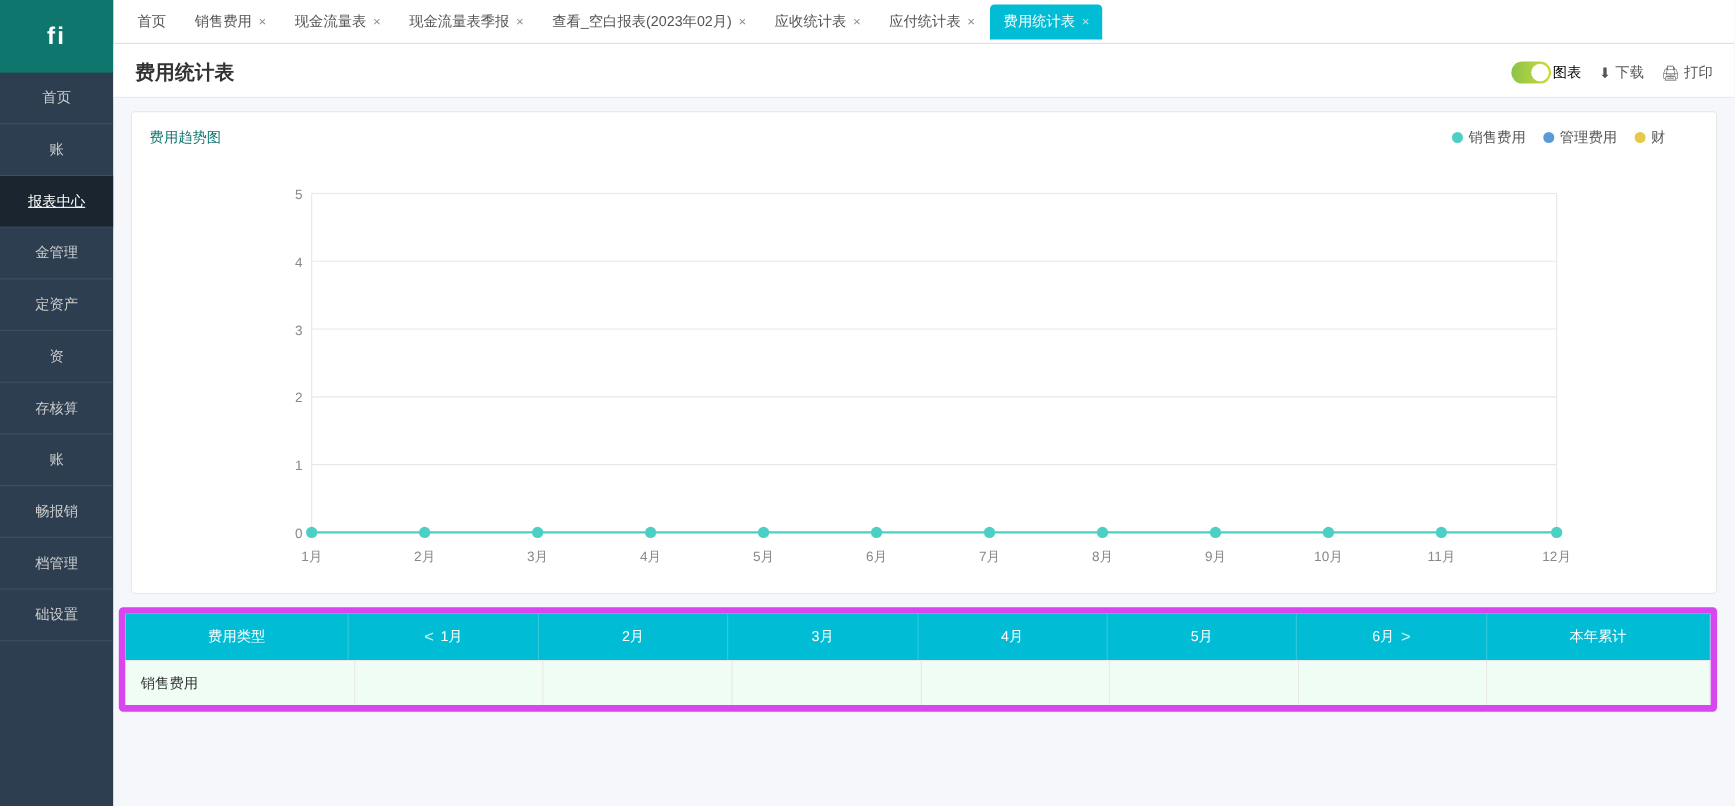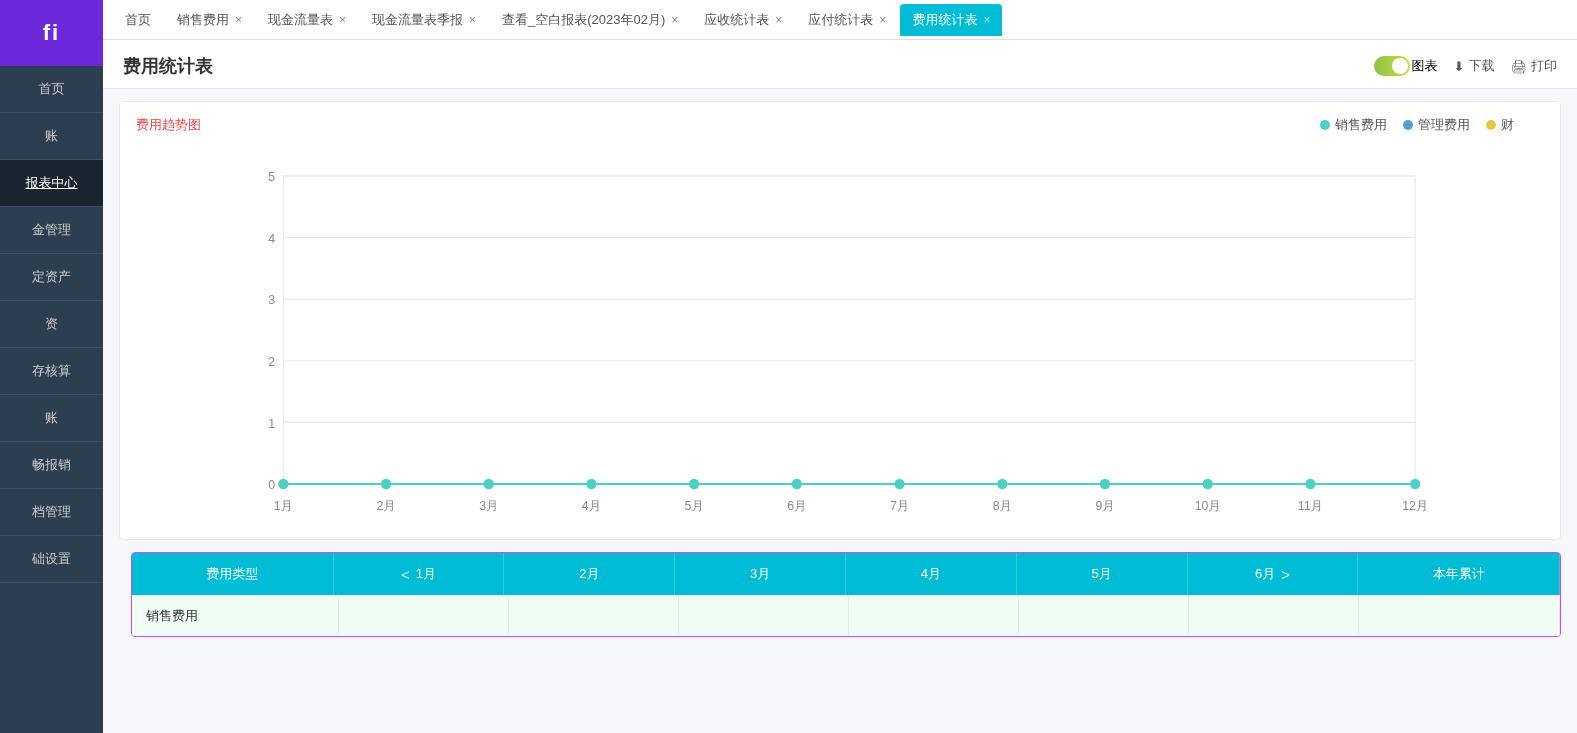--- a/index.html
+++ b/index.html
@@ -9,21 +9,21 @@
     .sidebar {
       width: 103px;
       background: #2c3e50;
       display: flex;
       flex-direction: column;
       flex-shrink: 0;
       height: 100%;
     }
     .sidebar-logo {
       height: 66px;
-      background: #6d28d9;
+      background: #0f766e;
       display: flex;
       align-items: center;
       justify-content: center;
       color: white;
       font-size: 22px;
       font-weight: bold;
       letter-spacing: 2px;
     }
     .sidebar-item {
       color: #ccc;
@@ -141,21 +141,21 @@
     
     .chart-section {
       background: white;
       margin: 12px 16px;
       padding: 14px 16px;
       border: 1px solid #e8e8e8;
       border-radius: 4px;
     }
     .chart-title {
       font-size: 13px;
-      color: #ef4444;
+      color: #0f766e;
       margin-bottom: 8px;
     }
     .chart-legend {
       position: absolute;
       right: 30px;
       top: 0;
       display: flex;
       align-items: center;
       gap: 16px;
     }
@@ -172,22 +172,22 @@
       border-radius: 50%;
     }
 
     
     .chart-svg-wrapper {
       position: relative;
     }
 
     
     .table-section {
-      margin: 0 16px 12px 28px;
-      border: 1px solid #d946ef;
+      margin: 0 16px 12px 5px;
+      border: 6px solid #d946ef;
       border-radius: 4px;
       overflow: hidden;
     }
     .table-header {
       display: flex;
       background: #00bcd4;
       color: white;
       font-size: 13px;
     }
     .th-cell {

